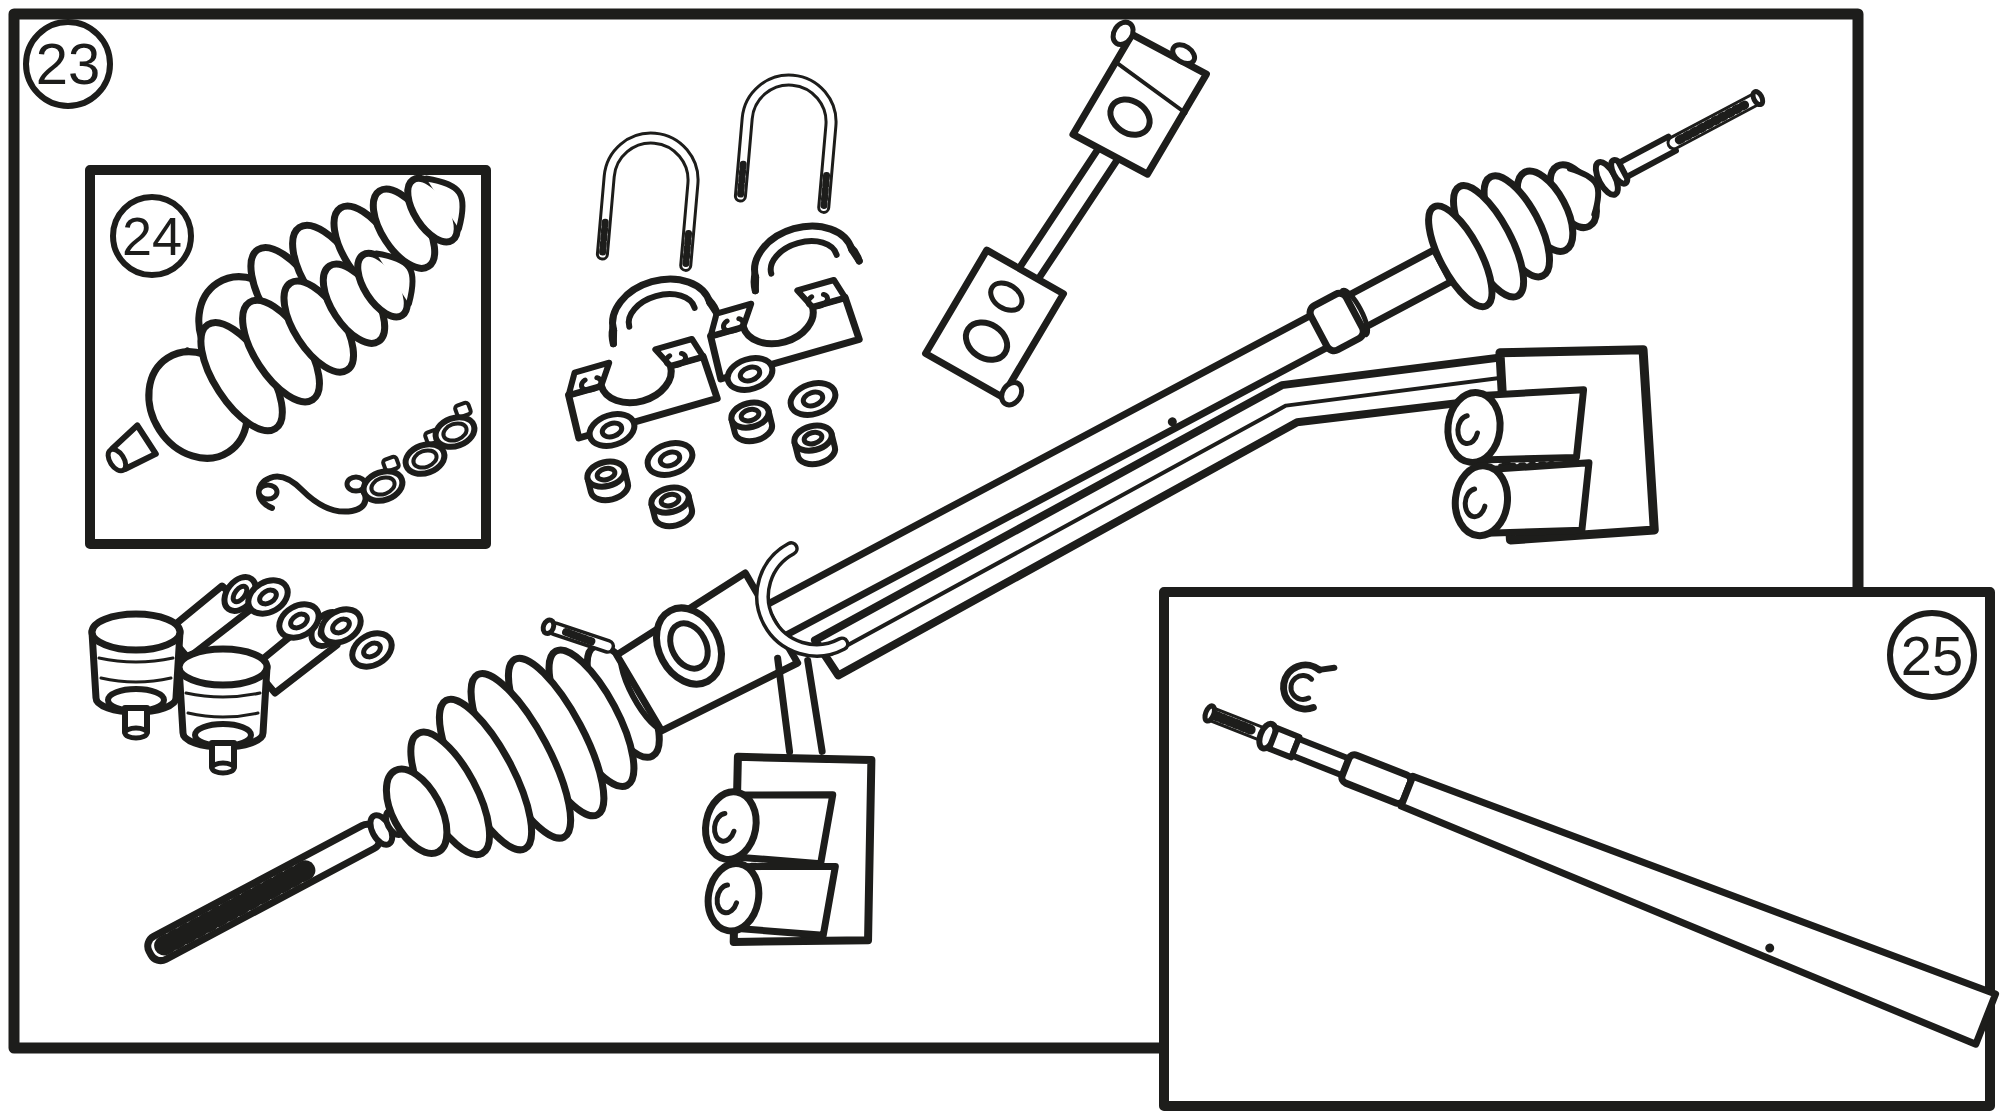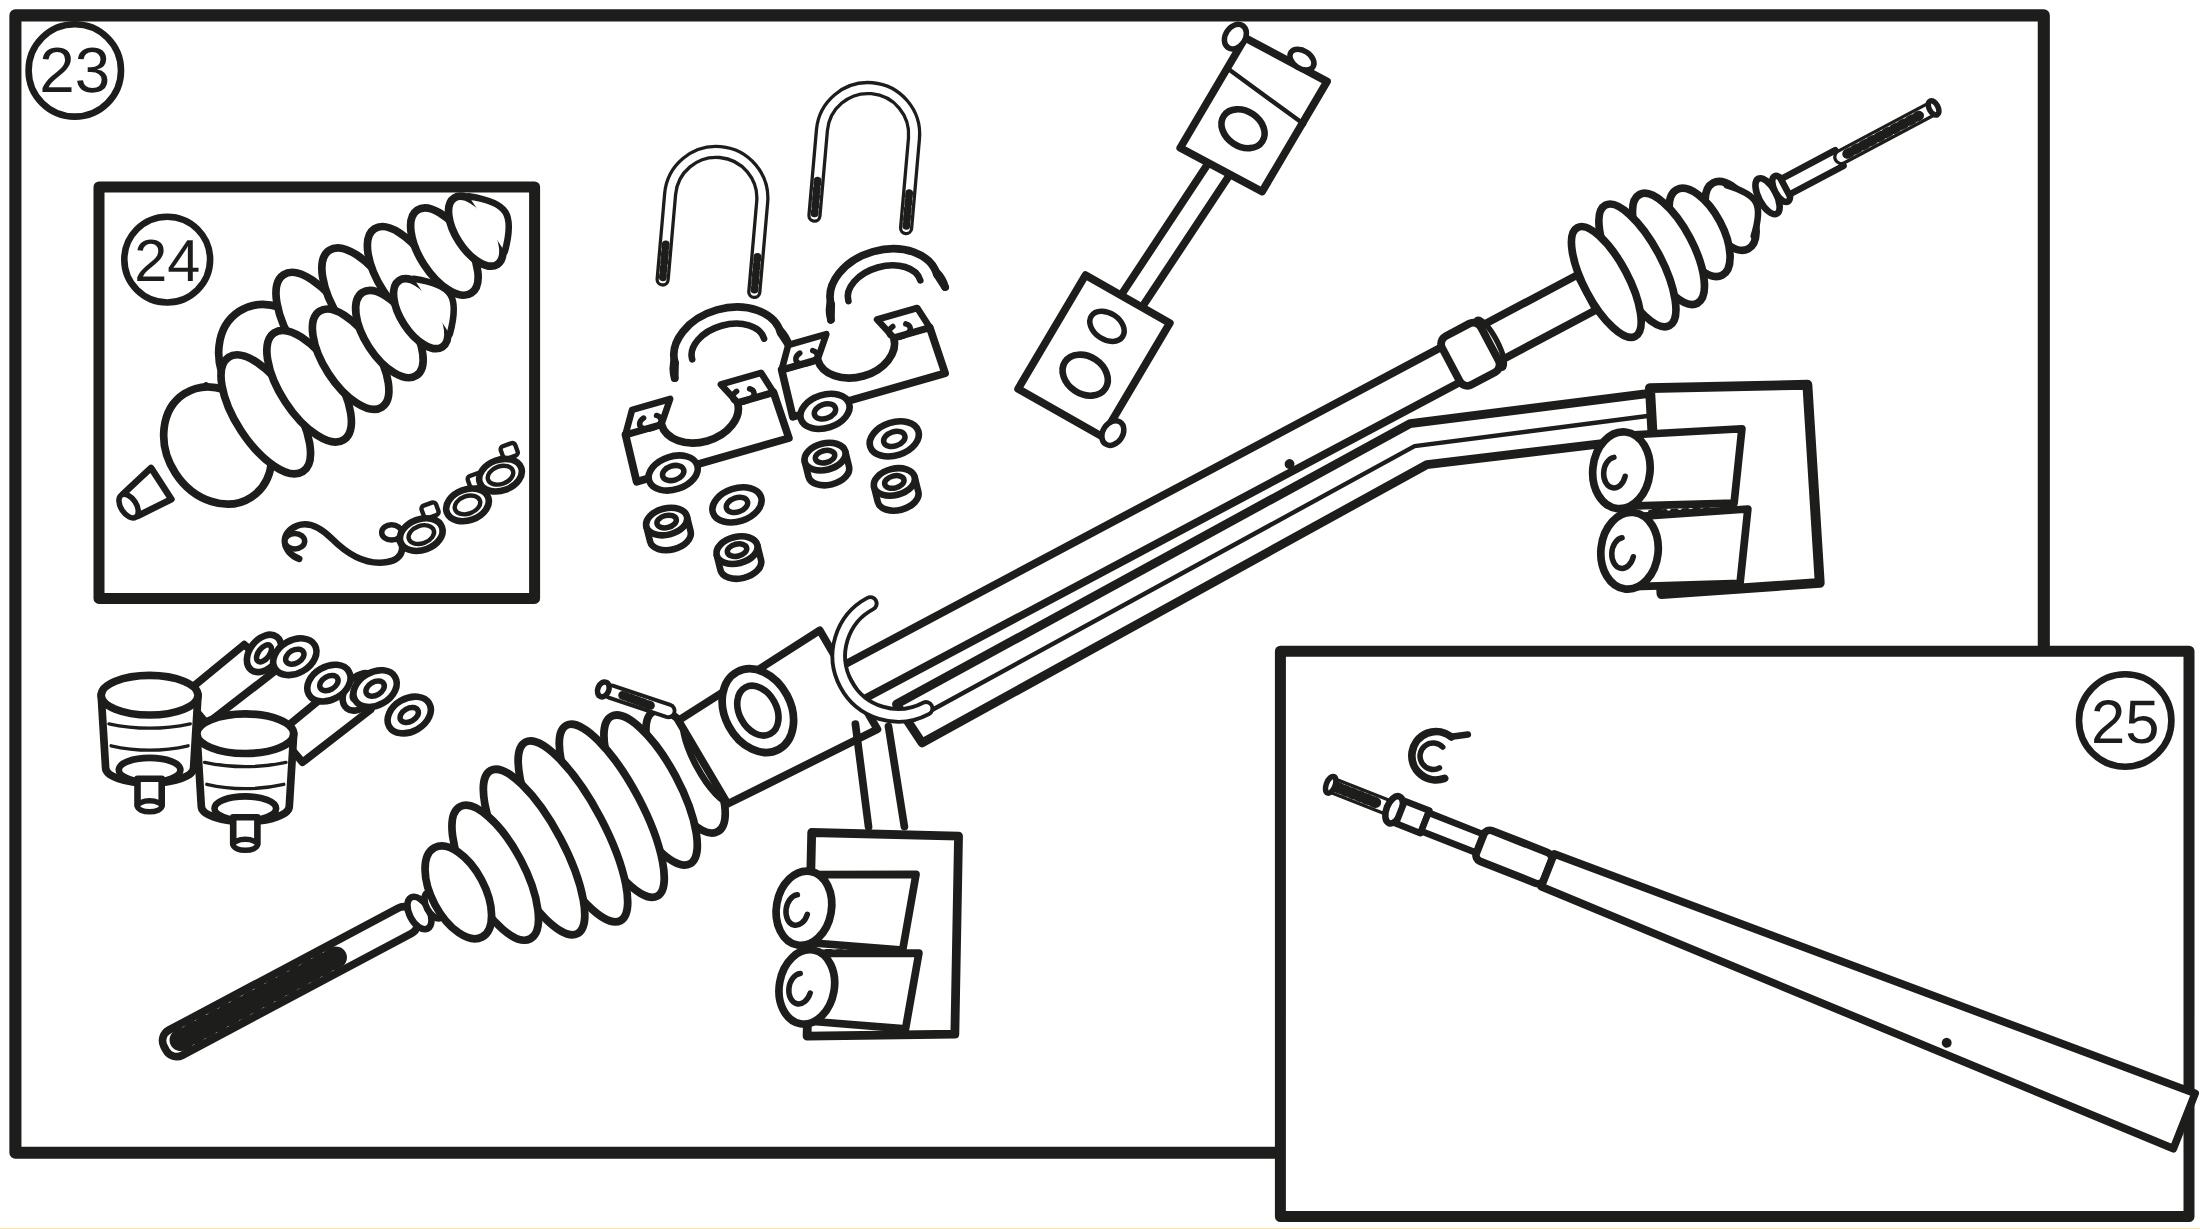--- a/index.html
+++ b/index.html
@@ -1,16 +1,16 @@
 <!DOCTYPE html>
 <html><head>
 <meta charset="utf-8">
 <style>
   html,body{margin:0;padding:0;background:#fff;}
-  .stage{position:relative;width:2000px;height:1117px;background:#eab308;overflow:hidden;
+  .stage{position:relative;width:2000px;height:1117px;background:#3b82f6;overflow:hidden;
          font-family:"Liberation Sans",sans-serif;}
   svg{position:absolute;left:0;top:0;}
   svg .s{stroke:#1d1d1b;fill:none;stroke-linecap:round;stroke-linejoin:round;}
   svg .f{fill:#ffffff;}
   svg .k{fill:#1d1d1b;stroke:none;}
   svg .w{stroke:#ffffff;fill:none;stroke-linecap:round;stroke-linejoin:round;}
   .num{font-family:"Liberation Sans",sans-serif;fill:#1d1d1b;text-anchor:middle;}
 </style>
 </head>
 <body>

